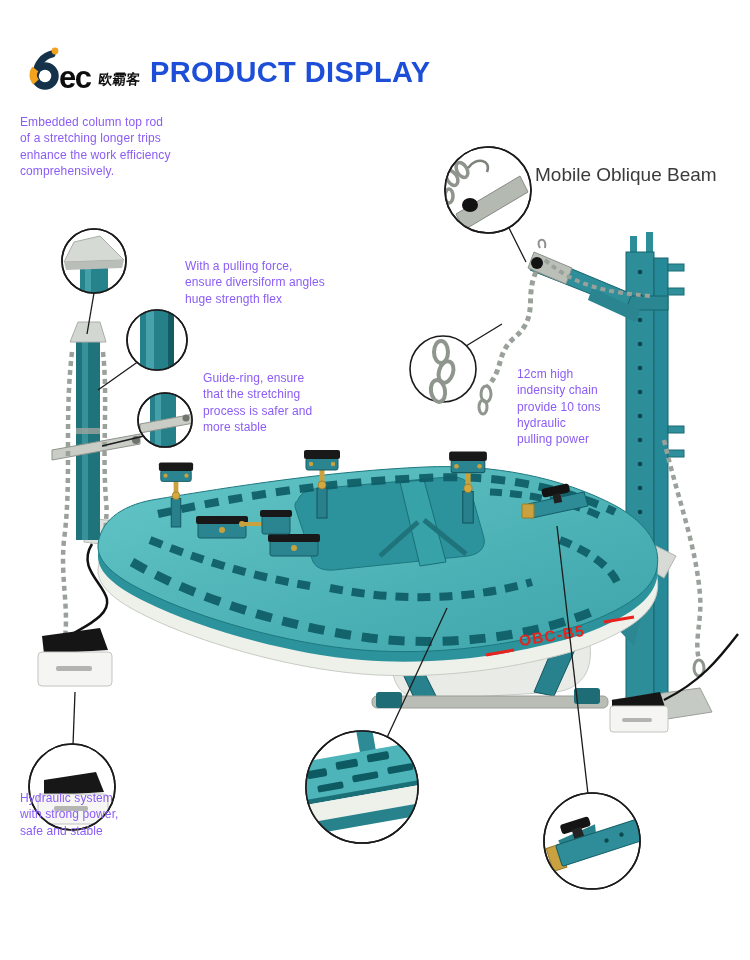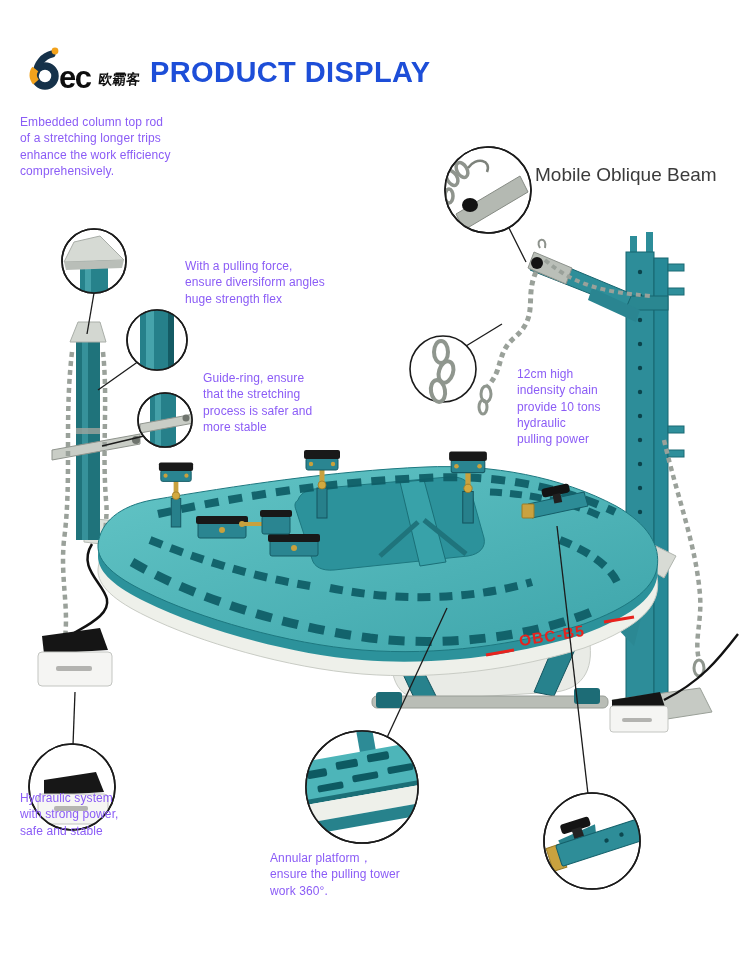--- a/index.html
+++ b/index.html
@@ -337,17 +337,14 @@
 process is safer and
 more stable</div>
   <div class="note" style="left:487px;top:366px;margin-left:30px;">12cm high
 indensity chain
 provide 10 tons
 hydraulic
 pulling power</div>
   <div class="note" style="left:20px;top:790px;">Hydraulic system
 with strong power,
 safe and stable</div>
-  <div class="note" style="left:270px;top:850px;">Annular platform，
-ensure the pulling tower
-work 360°.</div>
 
 </div>
 
 </body></html>

